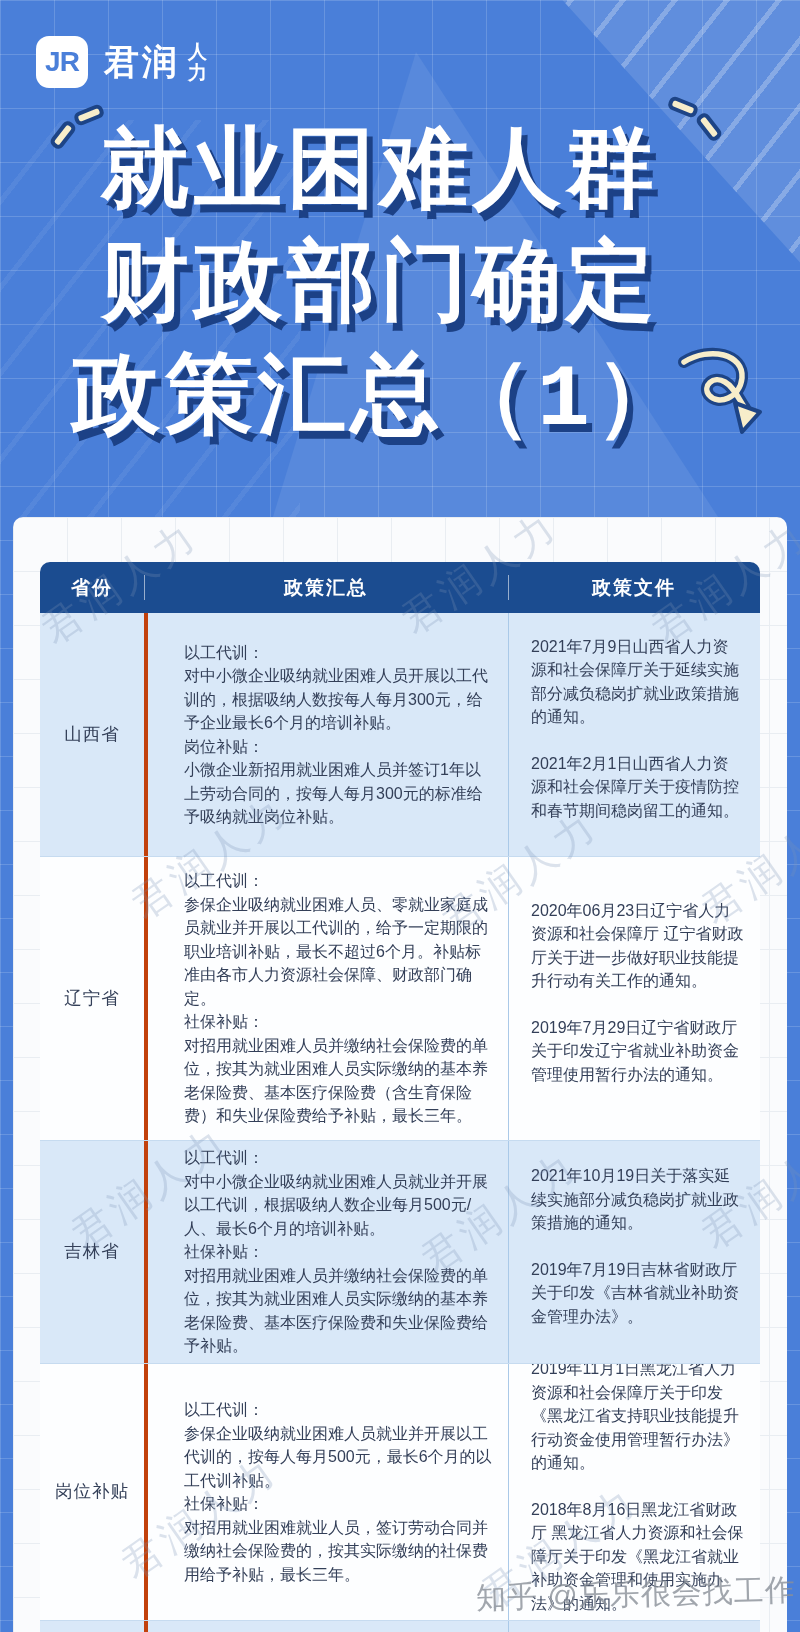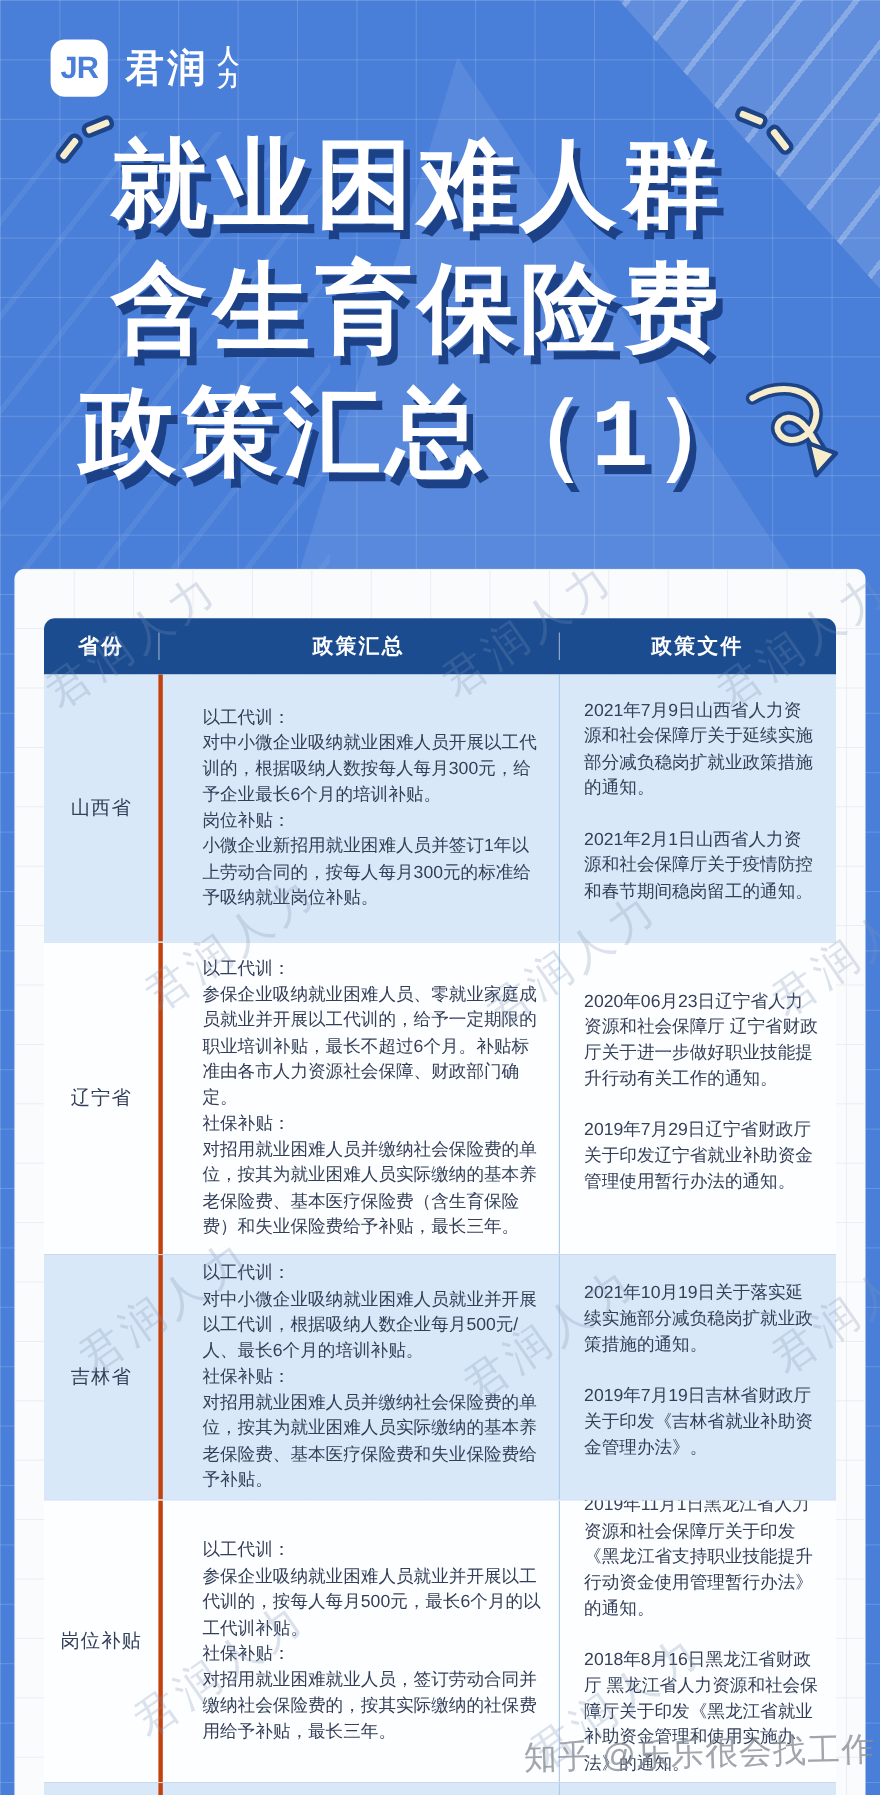--- a/index.html
+++ b/index.html
@@ -34,21 +34,21 @@
     background:repeating-linear-gradient(128deg, transparent 0 36px, rgba(255,255,255,.45) 36px 41px);
     opacity:.55;
   }
   .bg-side-stripes{
     position:absolute; top:120px; left:0; width:300px; height:400px;
     background:repeating-linear-gradient(128deg, transparent 0 48px, rgba(255,255,255,.12) 48px 53px);
     opacity:.5;
   }
 
   
-  .brand{ position:absolute; top:36px; left:46px; display:flex; align-items:center; z-index:5; }
+  .brand{ position:absolute; top:36px; left:36px; display:flex; align-items:center; z-index:5; }
   .brand-badge{
     width:52px; height:52px; background:#fff; border-radius:13px;
     display:flex; align-items:center; justify-content:center;
     color:#4a7fd9; font-weight:bold; font-size:28px; letter-spacing:-1px;
   }
   .brand-name{ color:#fff; font-size:35px; font-weight:bold; margin-left:16px; letter-spacing:3px; }
   .brand-sub{ display:flex; flex-direction:column; margin-left:8px; color:#fff; font-size:19px; line-height:21px; font-weight:bold; }
 
   
   .title{ position:absolute; top:118px; left:0; width:760px; text-align:center; z-index:4;font-family:Liberation Mono, monospace; }
@@ -151,21 +151,21 @@
 
   <svg class="deco deco-marks-right" width="62" height="62" viewBox="0 0 62 62">
     <g fill="#f7edca" stroke="#1d4486" stroke-width="4">
       <rect x="6" y="10" width="26" height="10" rx="4" transform="rotate(22 19 15)"></rect>
       <rect x="32" y="30" width="26" height="10" rx="4" transform="rotate(52 45 35)"></rect>
     </g>
   </svg>
 
   <h1 class="title">
     <span class="title-line">就业困难人群</span>
-    <span class="title-line">含生育保险费</span>
+    <span class="title-line">财政部门确定</span>
     <span class="title-line">政策汇总（1）</span>
   </h1>
 
   <svg class="deco deco-arrow" width="92" height="100" viewBox="0 0 92 100">
     <path d="M12,16 C38,0 72,8 70,32 C68,52 46,60 37,49 C30,40 41,29 53,36 C62,41 66,52 73,62" fill="none" stroke="#1d4486" stroke-width="12" stroke-linecap="round"></path>
     <path d="M12,16 C38,0 72,8 70,32 C68,52 46,60 37,49 C30,40 41,29 53,36 C62,41 66,52 73,62" fill="none" stroke="#f7edca" stroke-width="5.5" stroke-linecap="round"></path>
     <polygon points="63,57 88,66 70,86" fill="#f7edca" stroke="#1d4486" stroke-width="4" stroke-linejoin="round"></polygon>
   </svg>
 
   <div class="panel"></div>

